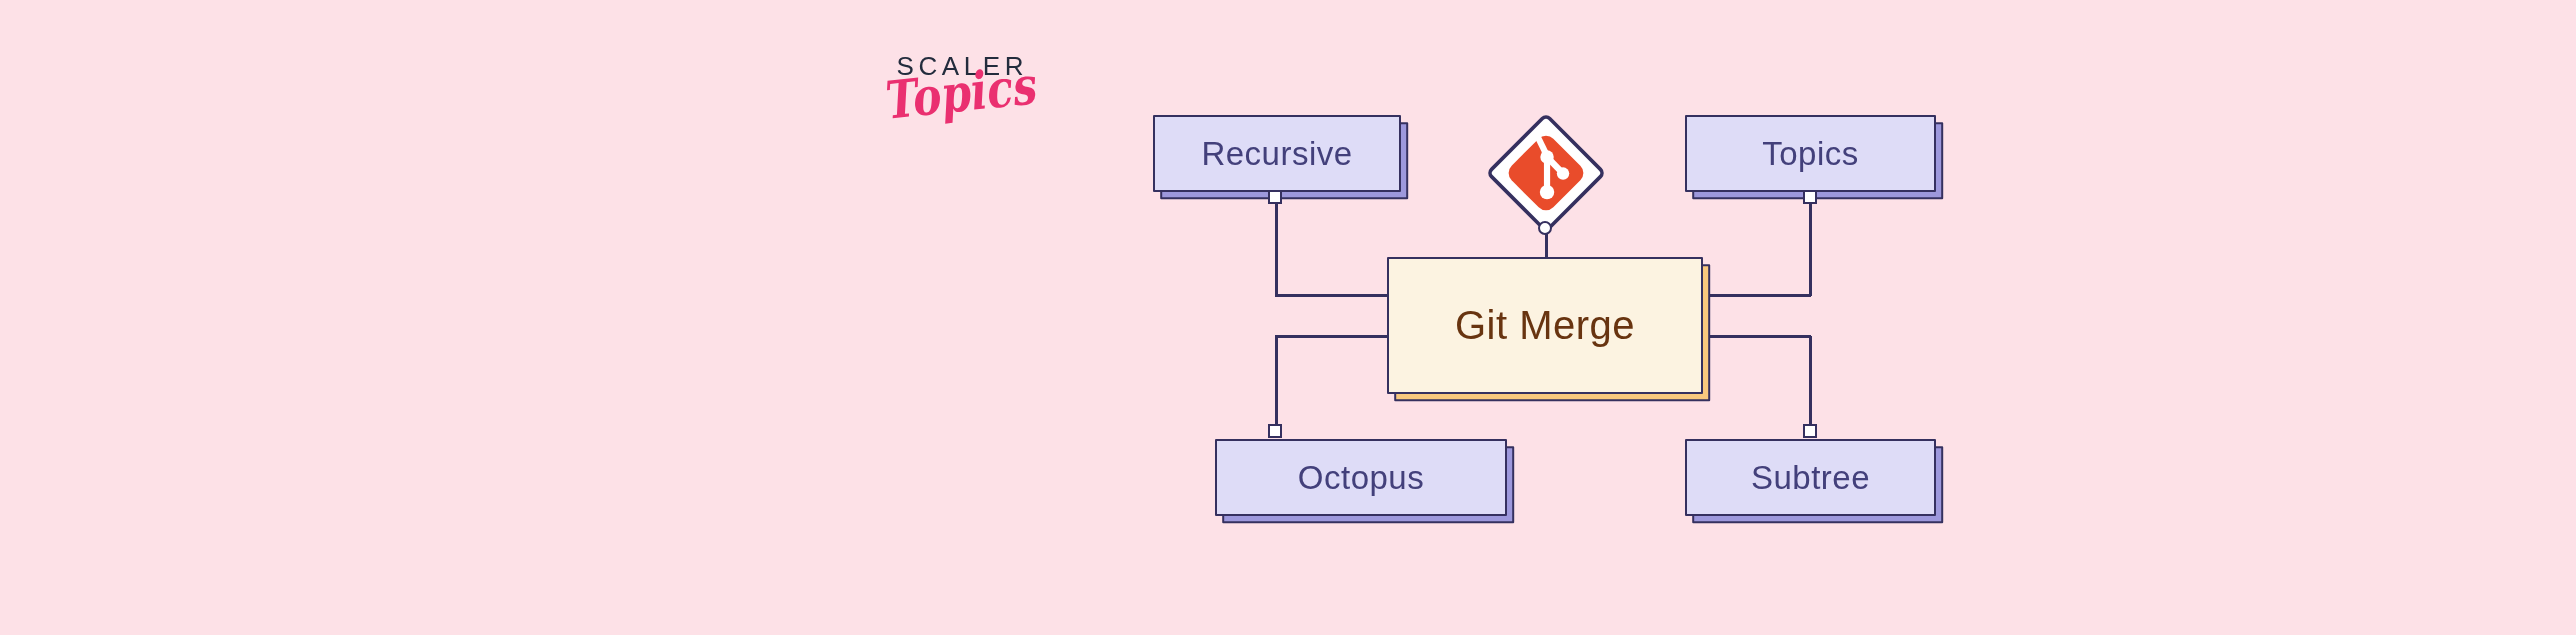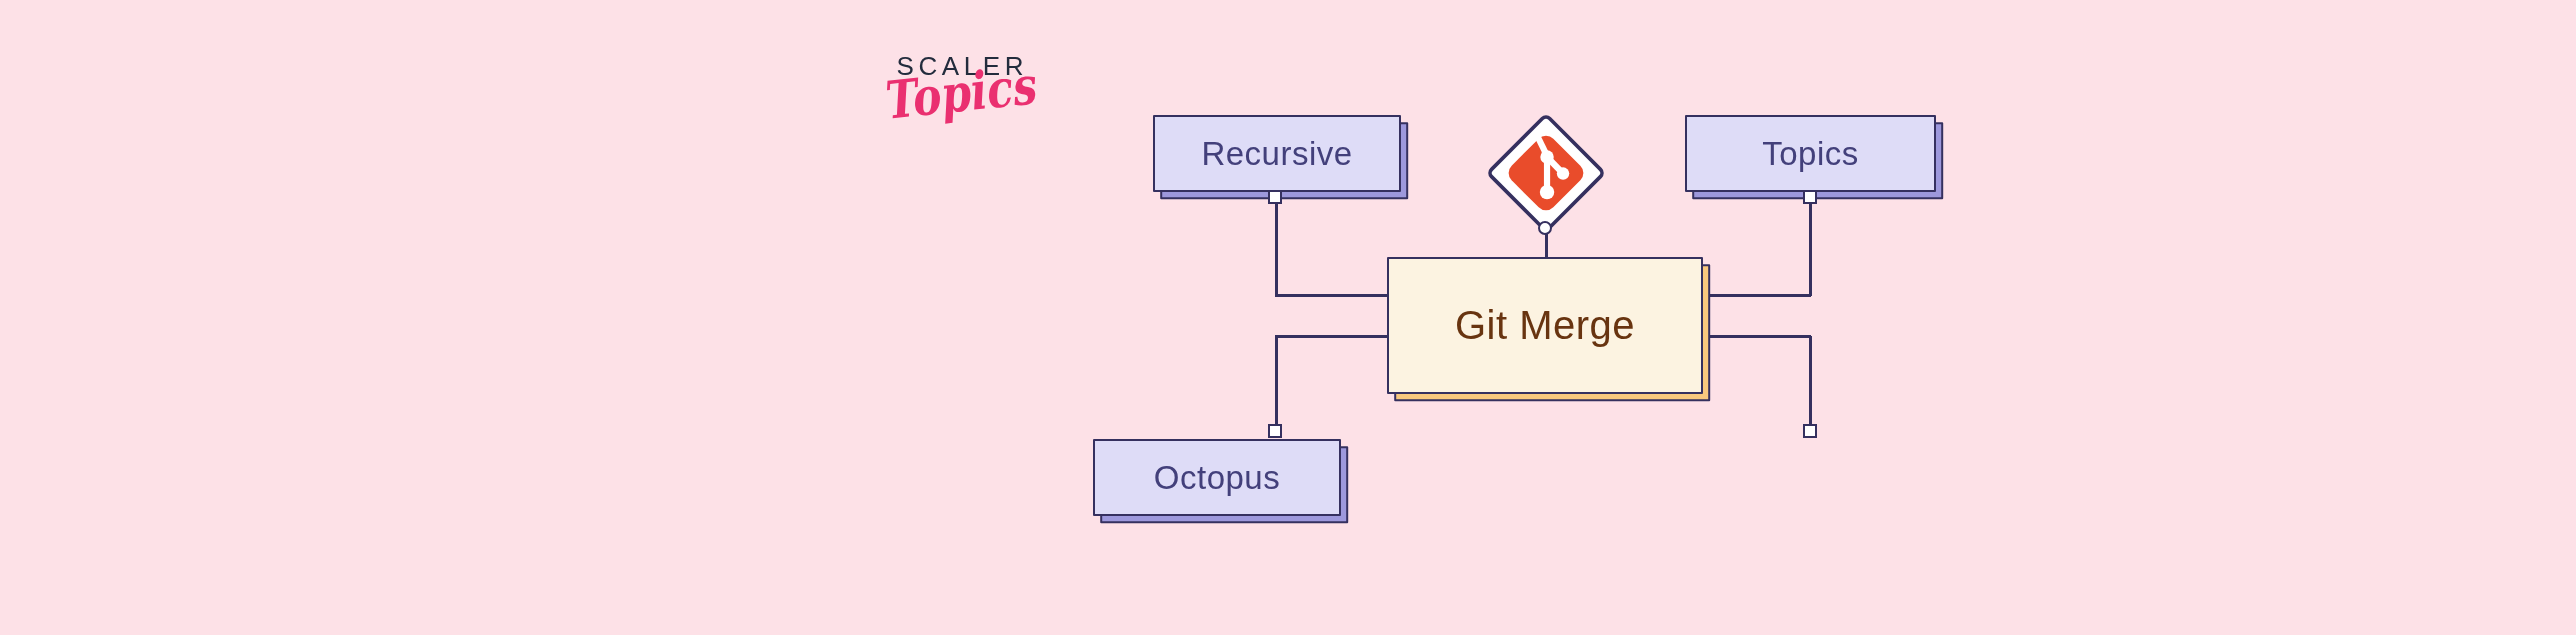--- a/index.html
+++ b/index.html
@@ -107,27 +107,33 @@
     </div>
   </div>
 
   <div class="node" style="left:1685px; top:115px; width:251px; height:77px;">
     <div class="node-shadow"></div>
     <div class="node-face">
       <span class="node-label">Topics</span>
     </div>
   </div>
 
-  <div class="node" style="left:1093px; top:439px; width:248px; height:77px;">
+  <div class="node" style="left:1215px; top:439px; width:292px; height:77px;">
     <div class="node-shadow"></div>
     <div class="node-face">
       <span class="node-label">Octopus</span>
     </div>
   </div>
 
+  <div class="node" style="left:1685px; top:439px; width:251px; height:77px;">
+    <div class="node-shadow"></div>
+    <div class="node-face">
+      <span class="node-label">Subtree</span>
+    </div>
+  </div>
 
   <div class="node main" style="left:1387px; top:257px; width:316px; height:137px;">
     <div class="node-shadow"></div>
     <div class="node-face">
       <span class="node-label">Git Merge</span>
     </div>
   </div>
 
   <div class="port" style="left:1268px; top:190px;"></div>
   <div class="port" style="left:1803px; top:190px;"></div>

